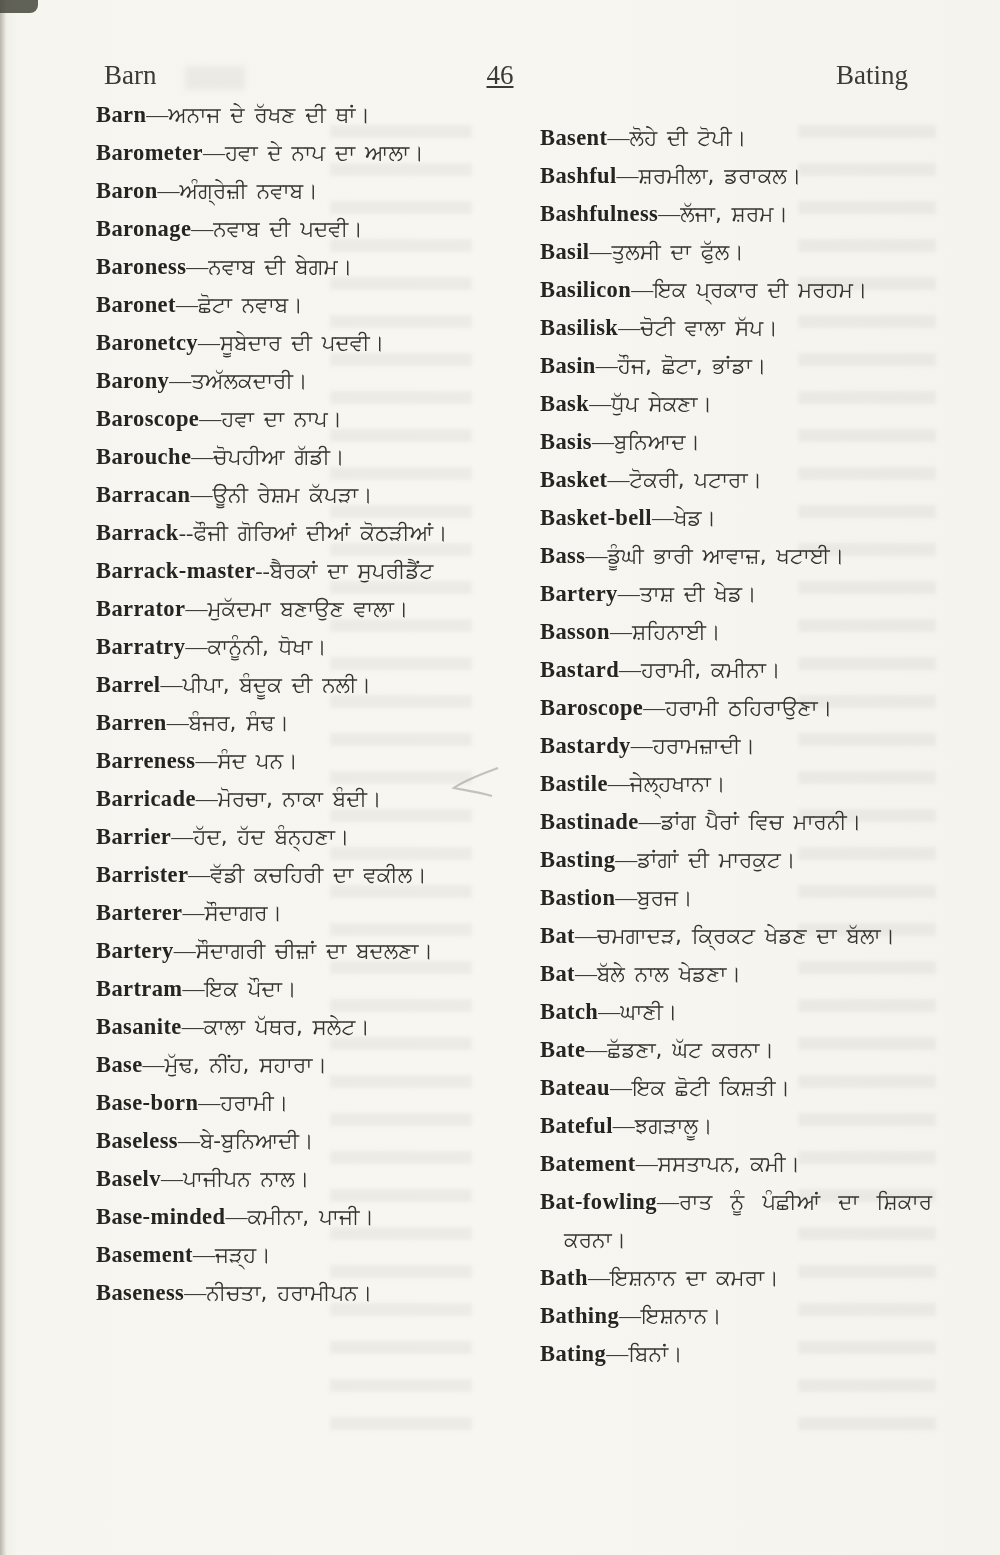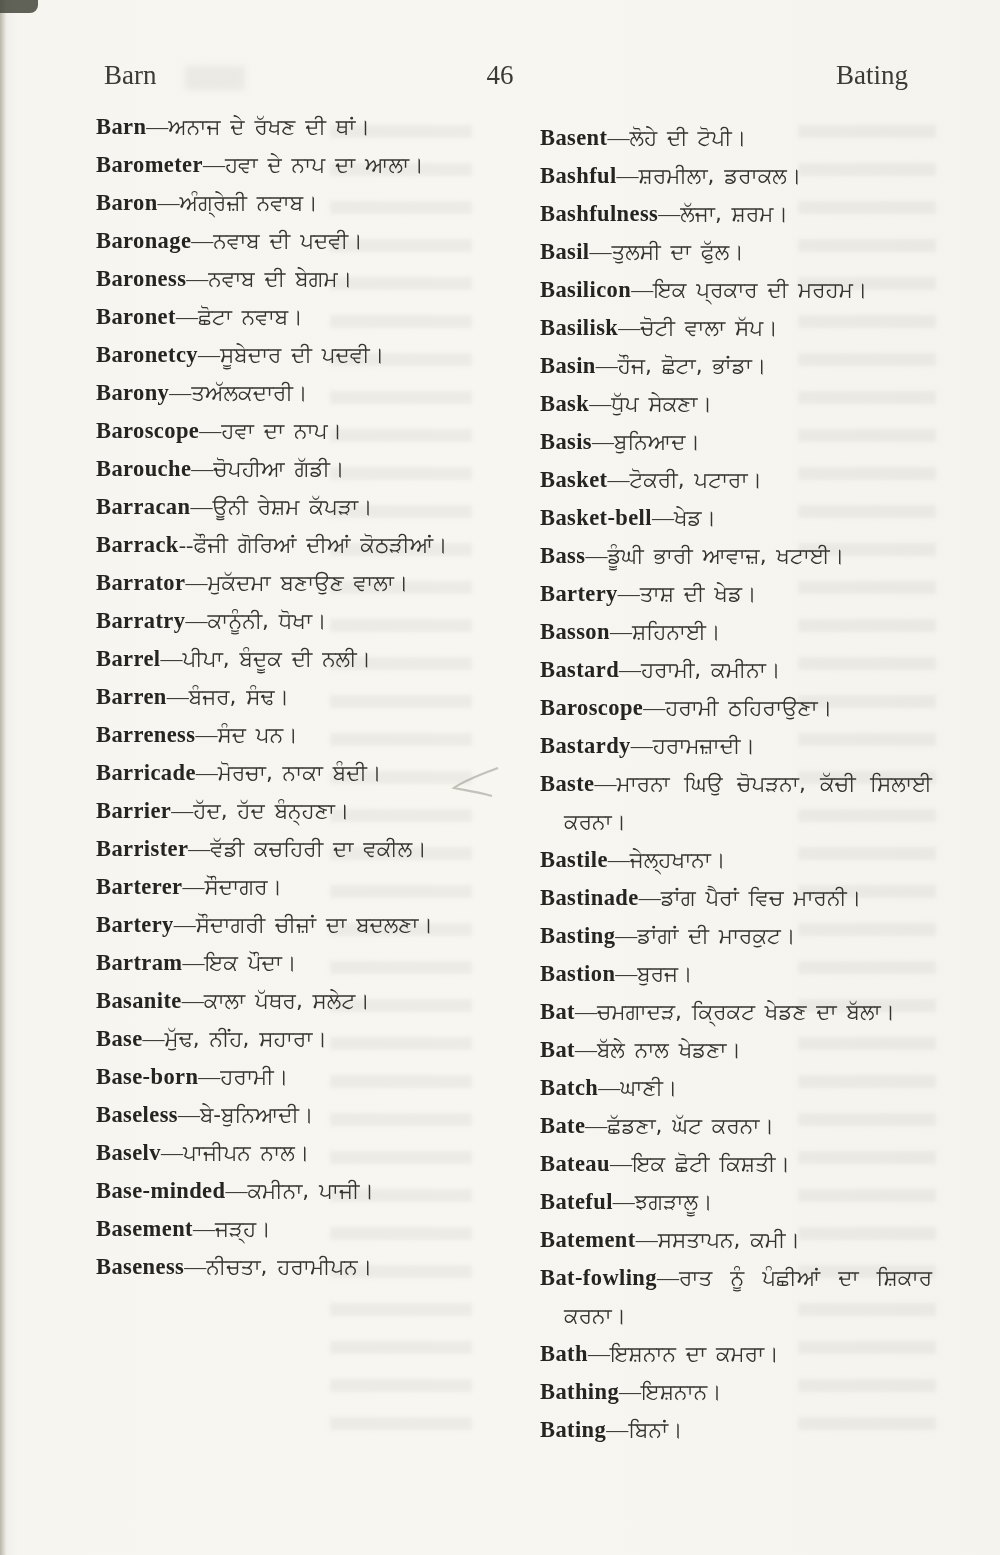--- a/index.html
+++ b/index.html
@@ -11,24 +11,24 @@
   .page{position:absolute;inset:0;
     background:linear-gradient(90deg,#e3e1d9 0px,#f1f0ea 8px,#f6f5f0 18px,#f7f6f1 50%,#f4f3ee 100%);
   }
   .page-edge{position:absolute;left:0;top:0;width:6px;height:1555px;
     background:linear-gradient(90deg,#b9b6ac,#d8d5cc 60%,transparent);}
   .corner-mark{position:absolute;left:0;top:0;width:38px;height:13px;
     background:#45463c;border-bottom-right-radius:8px;opacity:.85;}
   .header{position:absolute;top:60px;left:0;width:1000px;height:36px;
     font-size:27px;color:#3d3a34;}
   .header .hl{position:absolute;left:104px;}
-  .header .pn{position:absolute;left:0;width:1000px;text-align:center;}
+  .header .pn{position:absolute;left:0;width:1000px;text-align:center;text-decoration:underline;}
   .header .hr{position:absolute;right:92px;}
   .col{position:absolute;}
-  .col-left{left:96px;top:108px;width:380px;}
+  .col-left{left:96px;top:96px;width:380px;}
   .col-right{left:540px;top:119px;width:392px;}
   .entry{
     font-size:22px;line-height:38px;text-align:justify;
     padding-left:24px;text-indent:-24px;color:#35322c;
   }
   .hw{font-family:"Liberation Serif","DejaVu Serif",serif;font-weight:bold;
       color:#262420;font-size:22.5px;letter-spacing:.4px;}
   .sep{color:#35322c;}
   .pa{font-family:"DejaVu Sans",sans-serif;font-size:21.5px;color:#37342e;word-spacing:3px;}
   .ghost{position:absolute;pointer-events:none;
@@ -75,20 +75,21 @@
   <div class="entry"><span class="hw">Barony</span><span class="sep">—</span><span class="pa">ਤਅੱਲਕਦਾਰੀ।</span></div>
 
   <div class="entry"><span class="hw">Baroscope</span><span class="sep">—</span><span class="pa">ਹਵਾ ਦਾ ਨਾਪ।</span></div>
 
   <div class="entry"><span class="hw">Barouche</span><span class="sep">—</span><span class="pa">ਚੋਪਹੀਆ ਗੱਡੀ।</span></div>
 
   <div class="entry"><span class="hw">Barracan</span><span class="sep">—</span><span class="pa">ਊਨੀ ਰੇਸ਼ਮ ਕੱਪੜਾ।</span></div>
 
   <div class="entry"><span class="hw">Barrack</span><span class="sep">--</span><span class="pa">ਫੌਜੀ ਗੋਰਿਆਂ ਦੀਆਂ ਕੋਠੜੀਆਂ।</span></div>
 
+  <div class="entry"><span class="hw">Barrack-master</span><span class="sep">--</span><span class="pa">ਬੈਰਕਾਂ ਦਾ ਸੁਪਰੀਡੈਂਟ</span></div>
 
   <div class="entry"><span class="hw">Barrator</span><span class="sep">—</span><span class="pa">ਮੁਕੱਦਮਾ ਬਣਾਉਣ ਵਾਲਾ।</span></div>
 
   <div class="entry"><span class="hw">Barratry</span><span class="sep">—</span><span class="pa">ਕਾਨੂੰਨੀ, ਧੋਖਾ।</span></div>
 
   <div class="entry"><span class="hw">Barrel</span><span class="sep">—</span><span class="pa">ਪੀਪਾ, ਬੰਦੂਕ ਦੀ ਨਲੀ।</span></div>
 
   <div class="entry"><span class="hw">Barren</span><span class="sep">—</span><span class="pa">ਬੰਜਰ, ਸੰਢ।</span></div>
 
   <div class="entry"><span class="hw">Barreness</span><span class="sep">—</span><span class="pa">ਸੰਦ ਪਨ।</span></div>
@@ -151,21 +152,20 @@
   <div class="entry"><span class="hw">Bartery</span><span class="sep">—</span><span class="pa">ਤਾਸ਼ ਦੀ ਖੇਡ।</span></div>
 
   <div class="entry"><span class="hw">Basson</span><span class="sep">—</span><span class="pa">ਸ਼ਹਿਨਾਈ।</span></div>
 
   <div class="entry"><span class="hw">Bastard</span><span class="sep">—</span><span class="pa">ਹਰਾਮੀ, ਕਮੀਨਾ।</span></div>
 
   <div class="entry"><span class="hw">Baroscope</span><span class="sep">—</span><span class="pa">ਹਰਾਮੀ ਠਹਿਰਾਉਣਾ।</span></div>
 
   <div class="entry"><span class="hw">Bastardy</span><span class="sep">—</span><span class="pa">ਹਰਾਮਜ਼ਾਦੀ।</span></div>
 
-  <div class="entry"><span class="hw">Baste</span><span class="sep">—</span><span class="pa">ਮਾਰਨਾ ਘਿਉ ਚੋਪੜਨਾ, ਕੱਚੀ ਸਿਲਾਈ ਕਰਨਾ।</span></div>
 
   <div class="entry"><span class="hw">Bastile</span><span class="sep">—</span><span class="pa">ਜੇਲ੍ਹਖਾਨਾ।</span></div>
 
   <div class="entry"><span class="hw">Bastinade</span><span class="sep">—</span><span class="pa">ਡਾਂਗ ਪੈਰਾਂ ਵਿਚ ਮਾਰਨੀ।</span></div>
 
   <div class="entry"><span class="hw">Basting</span><span class="sep">—</span><span class="pa">ਡਾਂਗਾਂ ਦੀ ਮਾਰਕੁਟ।</span></div>
 
   <div class="entry"><span class="hw">Bastion</span><span class="sep">—</span><span class="pa">ਬੁਰਜ।</span></div>
 
   <div class="entry"><span class="hw">Bat</span><span class="sep">—</span><span class="pa">ਚਮਗਾਦੜ, ਕ੍ਰਿਕਟ ਖੇਡਣ ਦਾ ਬੱਲਾ।</span></div>

